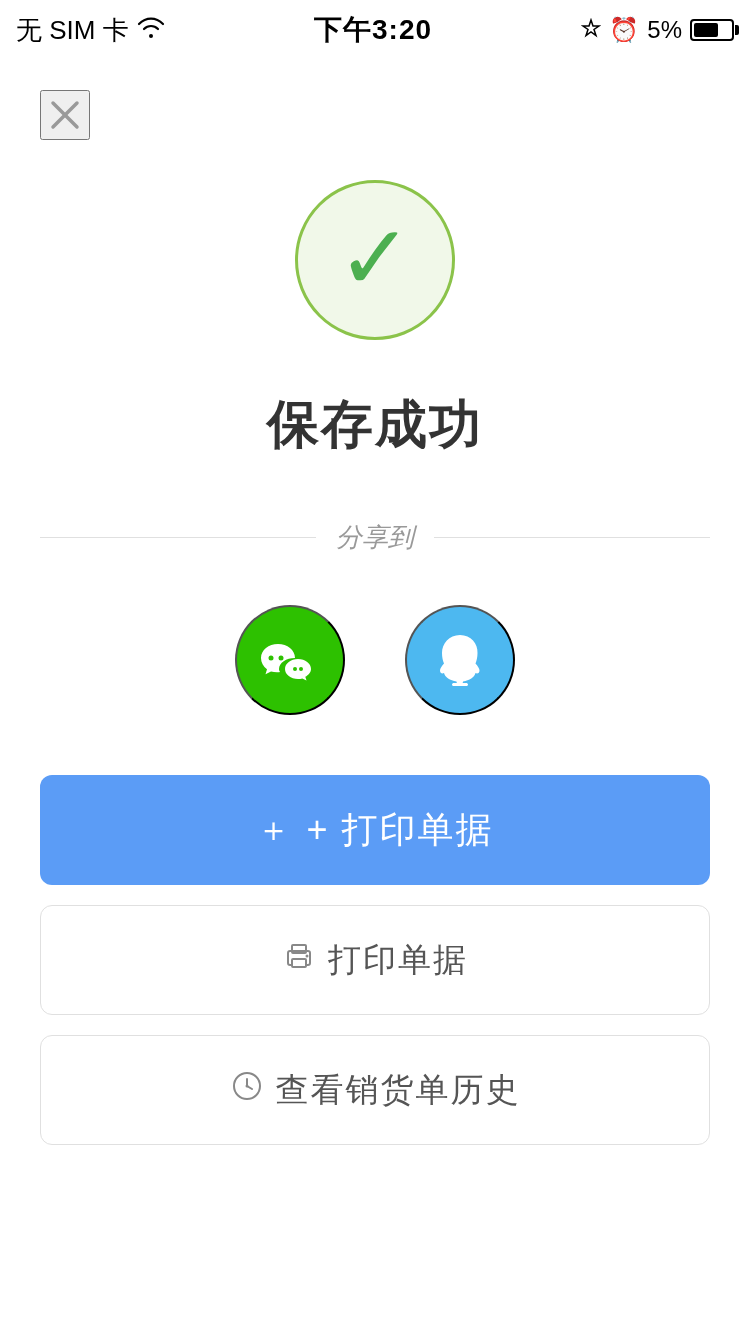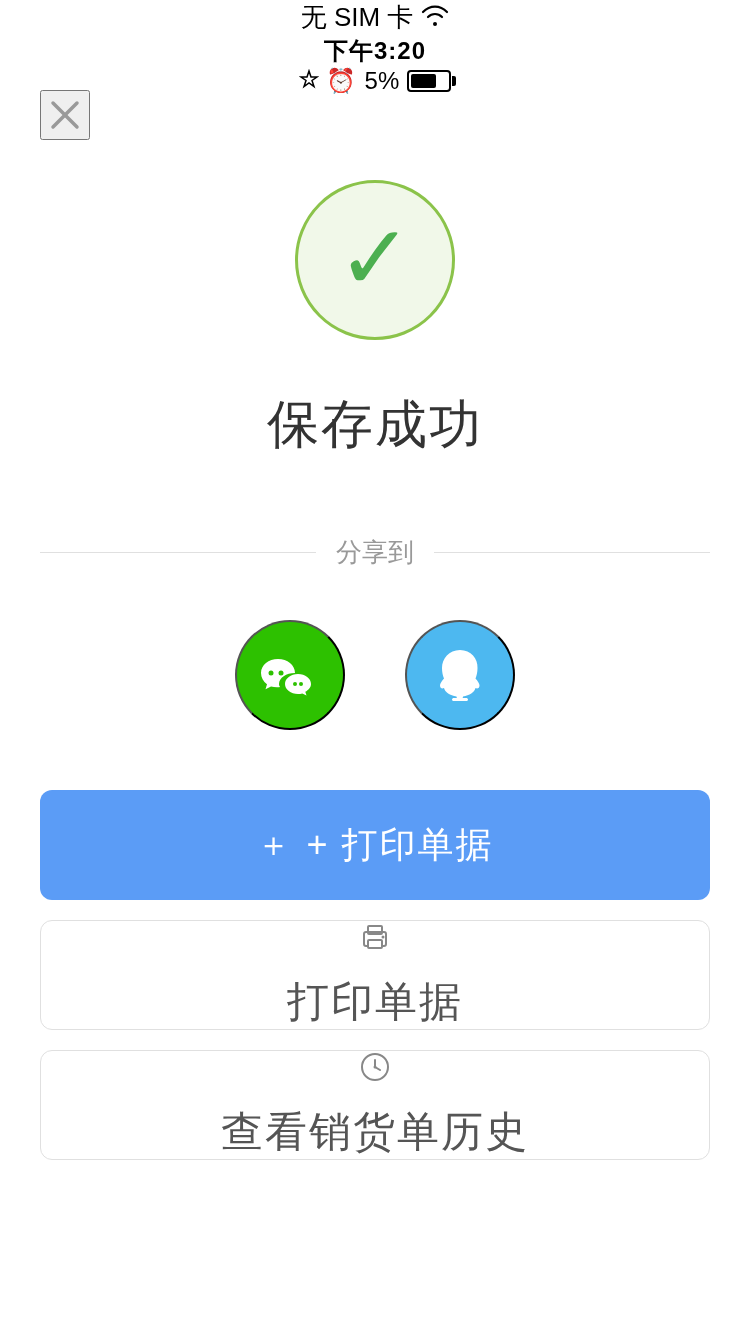--- a/index.html
+++ b/index.html
@@ -16,38 +16,37 @@
 
     
     .status-bar {
       width: 100%;
       height: 60px;
       display: flex;
       align-items: center;
       justify-content: space-between;
       padding: 0 16px;
       background: #fff;
-      flex-direction: column;
     }
 
     .status-left {
       display: flex;
       align-items: center;
       gap: 8px;
       font-size: 26px;
       color: #000;
       font-weight: 500;
     }
 
     .wifi-icon {
       font-size: 24px;
     }
 
     .status-center {
-      font-size: 24px;
+      font-size: 28px;
       font-weight: 600;
       color: #000;
       letter-spacing: 1px;
     }
 
     .status-right {
       display: flex;
       align-items: center;
       gap: 8px;
       font-size: 24px;
@@ -126,30 +125,31 @@
     .checkmark {
       color: #4caf50;
       font-size: 90px;
       line-height: 1;
       margin-top: -5px;
     }
 
     
     .success-title {
       font-size: 52px;
-      font-weight: 400;
+      font-weight: 700;
       color: #333;
-      margin-bottom: 75px;
+      margin-bottom: 60px;
       letter-spacing: 2px;
     }
 
     
     .share-section {
       width: 100%;
       margin-bottom: 60px;
+      font-style: italic;
     }
 
     .share-divider {
       display: flex;
       align-items: center;
       gap: 20px;
       margin-bottom: 50px;
     }
 
     .share-divider::before,
@@ -213,29 +213,28 @@
       cursor: pointer;
       letter-spacing: 2px;
     }
 
     .btn-secondary {
       width: 100%;
       height: 110px;
       background: #fff;
       border: 1px solid #e0e0e0;
       border-radius: 12px;
-      font-size: 42px;
+      font-size: 33px;
       color: #555;
       display: flex;
       align-items: center;
       justify-content: center;
       gap: 12px;
       cursor: pointer;
       letter-spacing: 2px;
-      flex-direction: column;
     }
 
     .btn-icon {
       font-size: 34px;
       color: #888;
     }
 
     .btn-icon-white {
       font-size: 34px;
       color: #fff;

